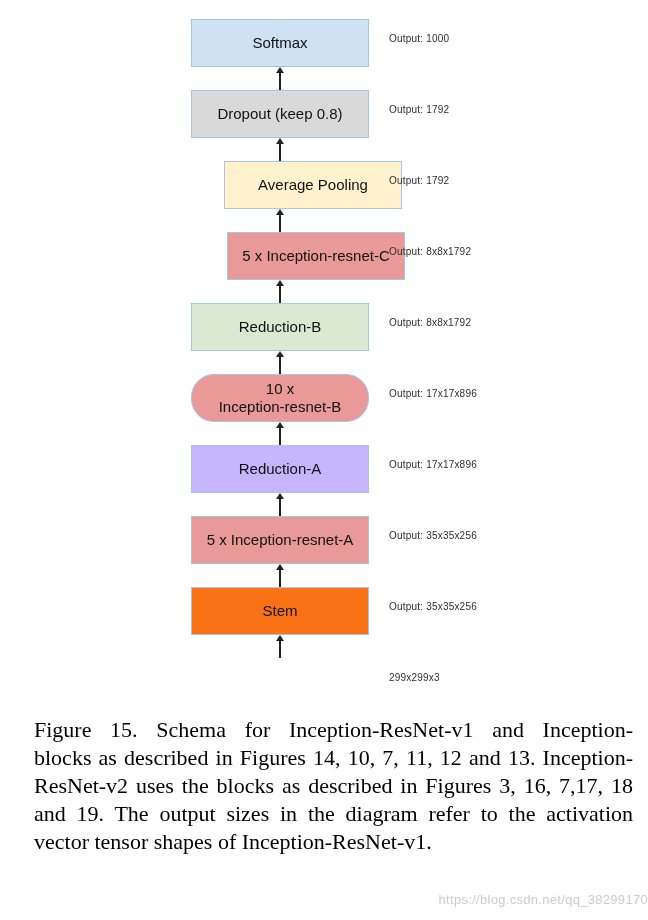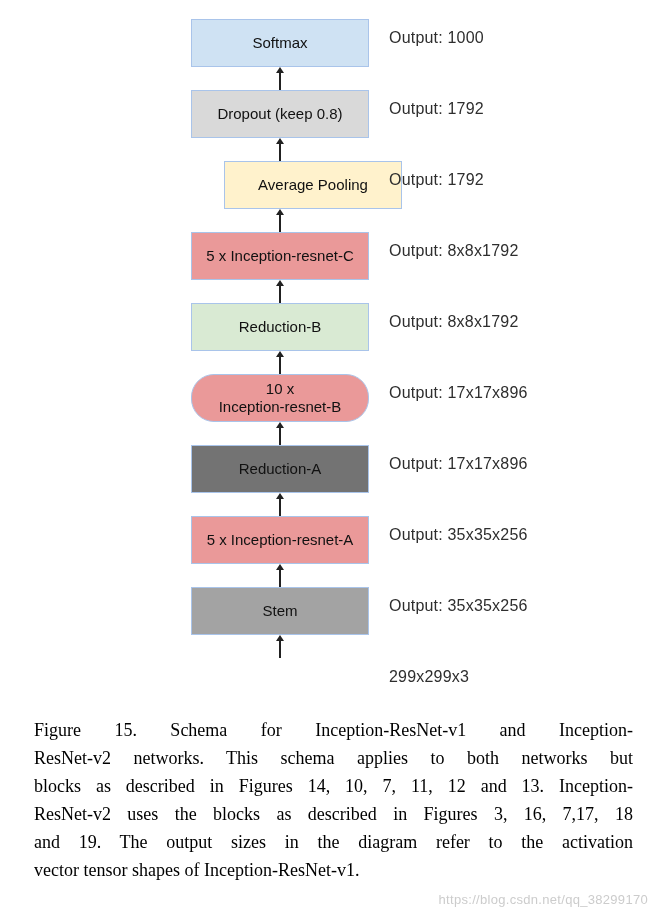--- a/index.html
+++ b/index.html
@@ -29,21 +29,21 @@
     line-height: 18px;
     color: #111111;
     text-align: center;
     white-space: pre-line;
   }
   .out-label {
     position: absolute;
     left: 389px;
     top: calc(50% - 5px);
     transform: translateY(-50%);
-    font-size: 16px;
+    font-size: 10px;
     letter-spacing: 0.2px;
     color: #2e2e2e;
     white-space: nowrap;
   }
   .arrow { position: relative; height: 23px; }
   .arrow-line {
     position: absolute;
     left: 279px;
     top: 4px;
     height: 19px;
@@ -59,21 +59,21 @@
     border-left: 4.5px solid transparent;
     border-right: 4.5px solid transparent;
     border-bottom: 6.5px solid var(--arrow-color, #212121);
   }
   .caption {
     position: absolute;
     left: 34px;
     top: 716px;
     width: 599px;
     font-family: "Liberation Serif", serif;
-    font-size: 18px;
+    font-size: 22px;
     line-height: 28px;
     color: #000000;
     z-index: 2;
   }
   .cap-line { text-align: justify; text-align-last: justify; }
   .cap-line.last { text-align: right; text-align-last: left; }
   .watermark {
     position: absolute;
     top: 892px;
     right: 0px;
@@ -120,21 +120,21 @@
     </div>
     <div class="out-label">Output: 1792</div>
   </div>
 
   <div class="arrow">
     <span class="arrow-head"></span>
     <span class="arrow-line"></span>
   </div>
 
   <div class="row">
-    <div class="box" style="background: rgb(234, 153, 153);">
+    <div class="box" style="background: rgb(234, 153, 153); margin-left: 36px;">
       <span class="box-label">5 x Inception-resnet-C</span>
     </div>
     <div class="out-label">Output: 8x8x1792</div>
   </div>
 
   <div class="arrow">
     <span class="arrow-head"></span>
     <span class="arrow-line"></span>
   </div>
 
@@ -157,21 +157,21 @@
     </div>
     <div class="out-label">Output: 17x17x896</div>
   </div>
 
   <div class="arrow">
     <span class="arrow-head"></span>
     <span class="arrow-line"></span>
   </div>
 
   <div class="row">
-    <div class="box" style="background: #737373;">
+    <div class="box" style="background: #c4b5fd;">
       <span class="box-label">Reduction-A</span>
     </div>
     <div class="out-label">Output: 17x17x896</div>
   </div>
 
   <div class="arrow">
     <span class="arrow-head"></span>
     <span class="arrow-line"></span>
   </div>
 
@@ -181,37 +181,36 @@
     </div>
     <div class="out-label">Output: 35x35x256</div>
   </div>
 
   <div class="arrow">
     <span class="arrow-head"></span>
     <span class="arrow-line"></span>
   </div>
 
   <div class="row">
-    <div class="box" style="background: #a3a3a3;">
+    <div class="box" style="background: #f97316;">
       <span class="box-label">Stem</span>
     </div>
     <div class="out-label">Output: 35x35x256</div>
   </div>
 
   <div class="arrow">
     <span class="arrow-head"></span>
     <span class="arrow-line"></span>
   </div>
 
   <div class="row">
     <div class="out-label">299x299x3</div>
   </div>
 </div>
   <div class="caption" id="caption">
       <div class="cap-line">Figure 15. Schema for Inception-ResNet-v1 and Inception-</div>
-      <div class="cap-line">ResNet-v2 networks. This schema applies to both networks but</div>
       <div class="cap-line">blocks as described in Figures 14, 10, 7, 11, 12 and 13. Inception-</div>
       <div class="cap-line">ResNet-v2 uses the blocks as described in Figures 3, 16, 7,17, 18</div>
       <div class="cap-line">and 19. The output sizes in the diagram refer to the activation</div>
       <div class="cap-line last">vector tensor shapes of Inception-ResNet-v1.</div>
     </div>
   <div class="watermark" id="watermark" style="color: rgb(204, 204, 204);">https://blog.csdn.net/qq_38299170</div>
 </div>
 
 </body></html>

